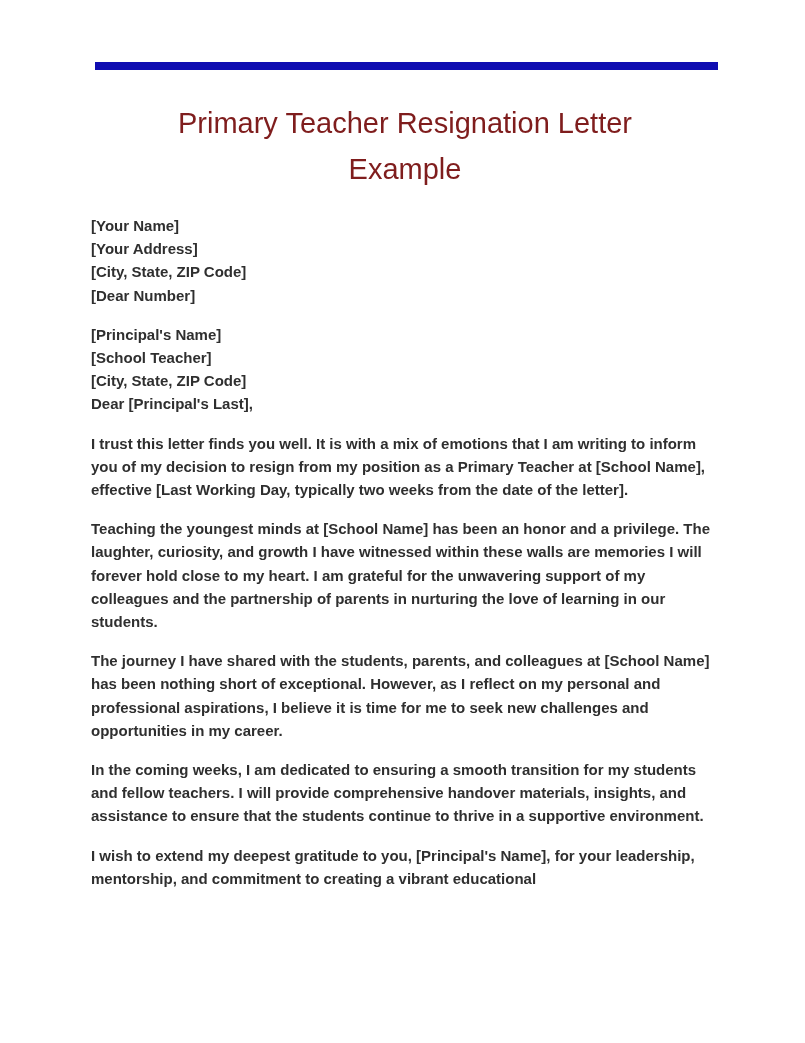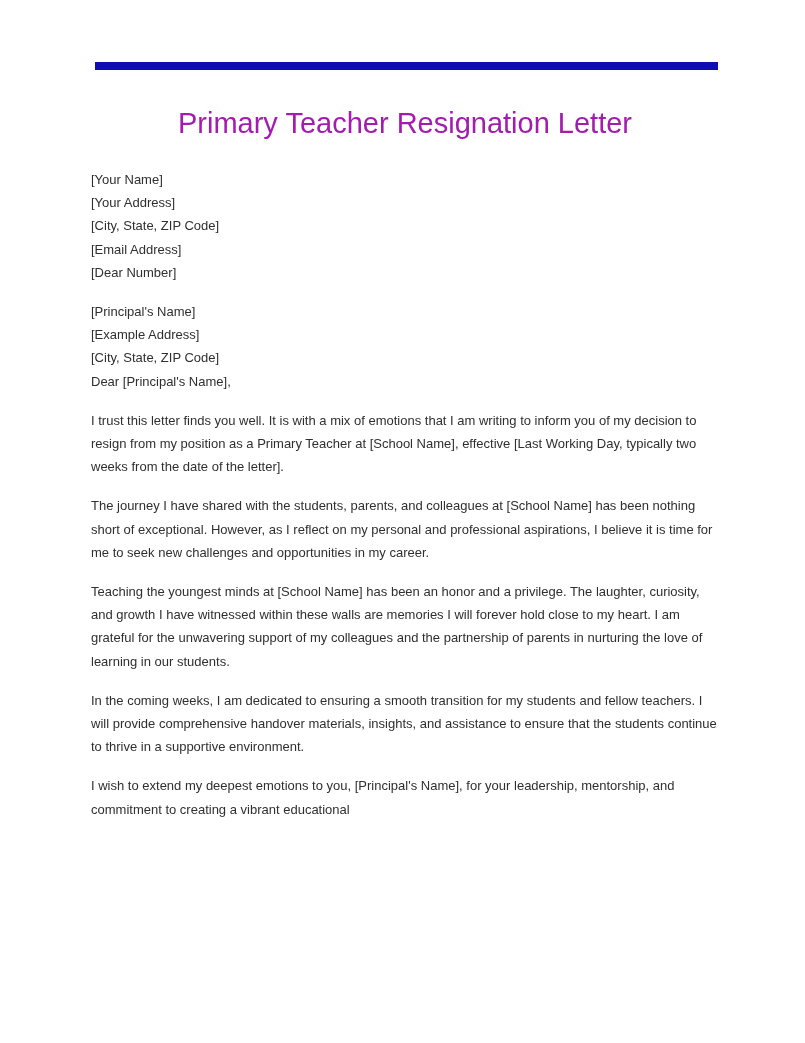--- a/index.html
+++ b/index.html
@@ -28,60 +28,60 @@
   .content {
     position: absolute;
     left: 91px;
     top: 0;
     width: 628px;
     color: #2f2f2f;
   }
   .title {
     margin: 100px 0 22px 0;
     text-align: center;
-    color: #a21caf;
+    color: #7f1d1d;
     font-size: 29px;
     line-height: 46px;
     font-weight: 400;
   }
   .title-line { display: block; }
   .block, .para {
     margin-bottom: 16px;
-    font-size: 13px;
+    font-size: 15px;
     line-height: 23.2px;
-    font-weight: 400;
+    font-weight: 700;
   }
   .line { display: block; }
 </style>
 </head>
 <body>
 
 <div class="page">
   <div class="accent-bar"></div>
   <div class="content">
 
     <h1 class="title">
       <span class="title-line">Primary Teacher Resignation Letter</span>
+      <span class="title-line">Example</span>
     </h1>
 
     <div class="block">
       <span class="line">[Your Name]</span>
       <span class="line">[Your Address]</span>
       <span class="line">[City, State, ZIP Code]</span>
-      <span class="line">[Email Address]</span>
       <span class="line">[Dear Number]</span>
     </div>
 
     <div class="block">
       <span class="line">[Principal's Name]</span>
-      <span class="line">[Example Address]</span>
+      <span class="line">[School Teacher]</span>
       <span class="line">[City, State, ZIP Code]</span>
-      <span class="line">Dear [Principal's Name],</span>
+      <span class="line">Dear [Principal's Last],</span>
     </div>
 
     <p class="para">I trust this letter finds you well. It is with a mix of emotions that I am writing to inform you of my decision to resign from my position as a Primary Teacher at [School Name], effective [Last Working Day, typically two weeks from the date of the letter].</p>
+    <p class="para">Teaching the youngest minds at [School Name] has been an honor and a privilege. The laughter, curiosity, and growth I have witnessed within these walls are memories I will forever hold close to my heart. I am grateful for the unwavering support of my colleagues and the partnership of parents in nurturing the love of learning in our students.</p>
     <p class="para">The journey I have shared with the students, parents, and colleagues at [School Name] has been nothing short of exceptional. However, as I reflect on my personal and professional aspirations, I believe it is time for me to seek new challenges and opportunities in my career.</p>
-    <p class="para">Teaching the youngest minds at [School Name] has been an honor and a privilege. The laughter, curiosity, and growth I have witnessed within these walls are memories I will forever hold close to my heart. I am grateful for the unwavering support of my colleagues and the partnership of parents in nurturing the love of learning in our students.</p>
     <p class="para">In the coming weeks, I am dedicated to ensuring a smooth transition for my students and fellow teachers. I will provide comprehensive handover materials, insights, and assistance to ensure that the students continue to thrive in a supportive environment.</p>
-    <p class="para">I wish to extend my deepest emotions to you, [Principal's Name], for your leadership, mentorship, and commitment to creating a vibrant educational</p>
+    <p class="para">I wish to extend my deepest gratitude to you, [Principal's Name], for your leadership, mentorship, and commitment to creating a vibrant educational</p>
 
   </div>
 </div>
 
 </body></html>

